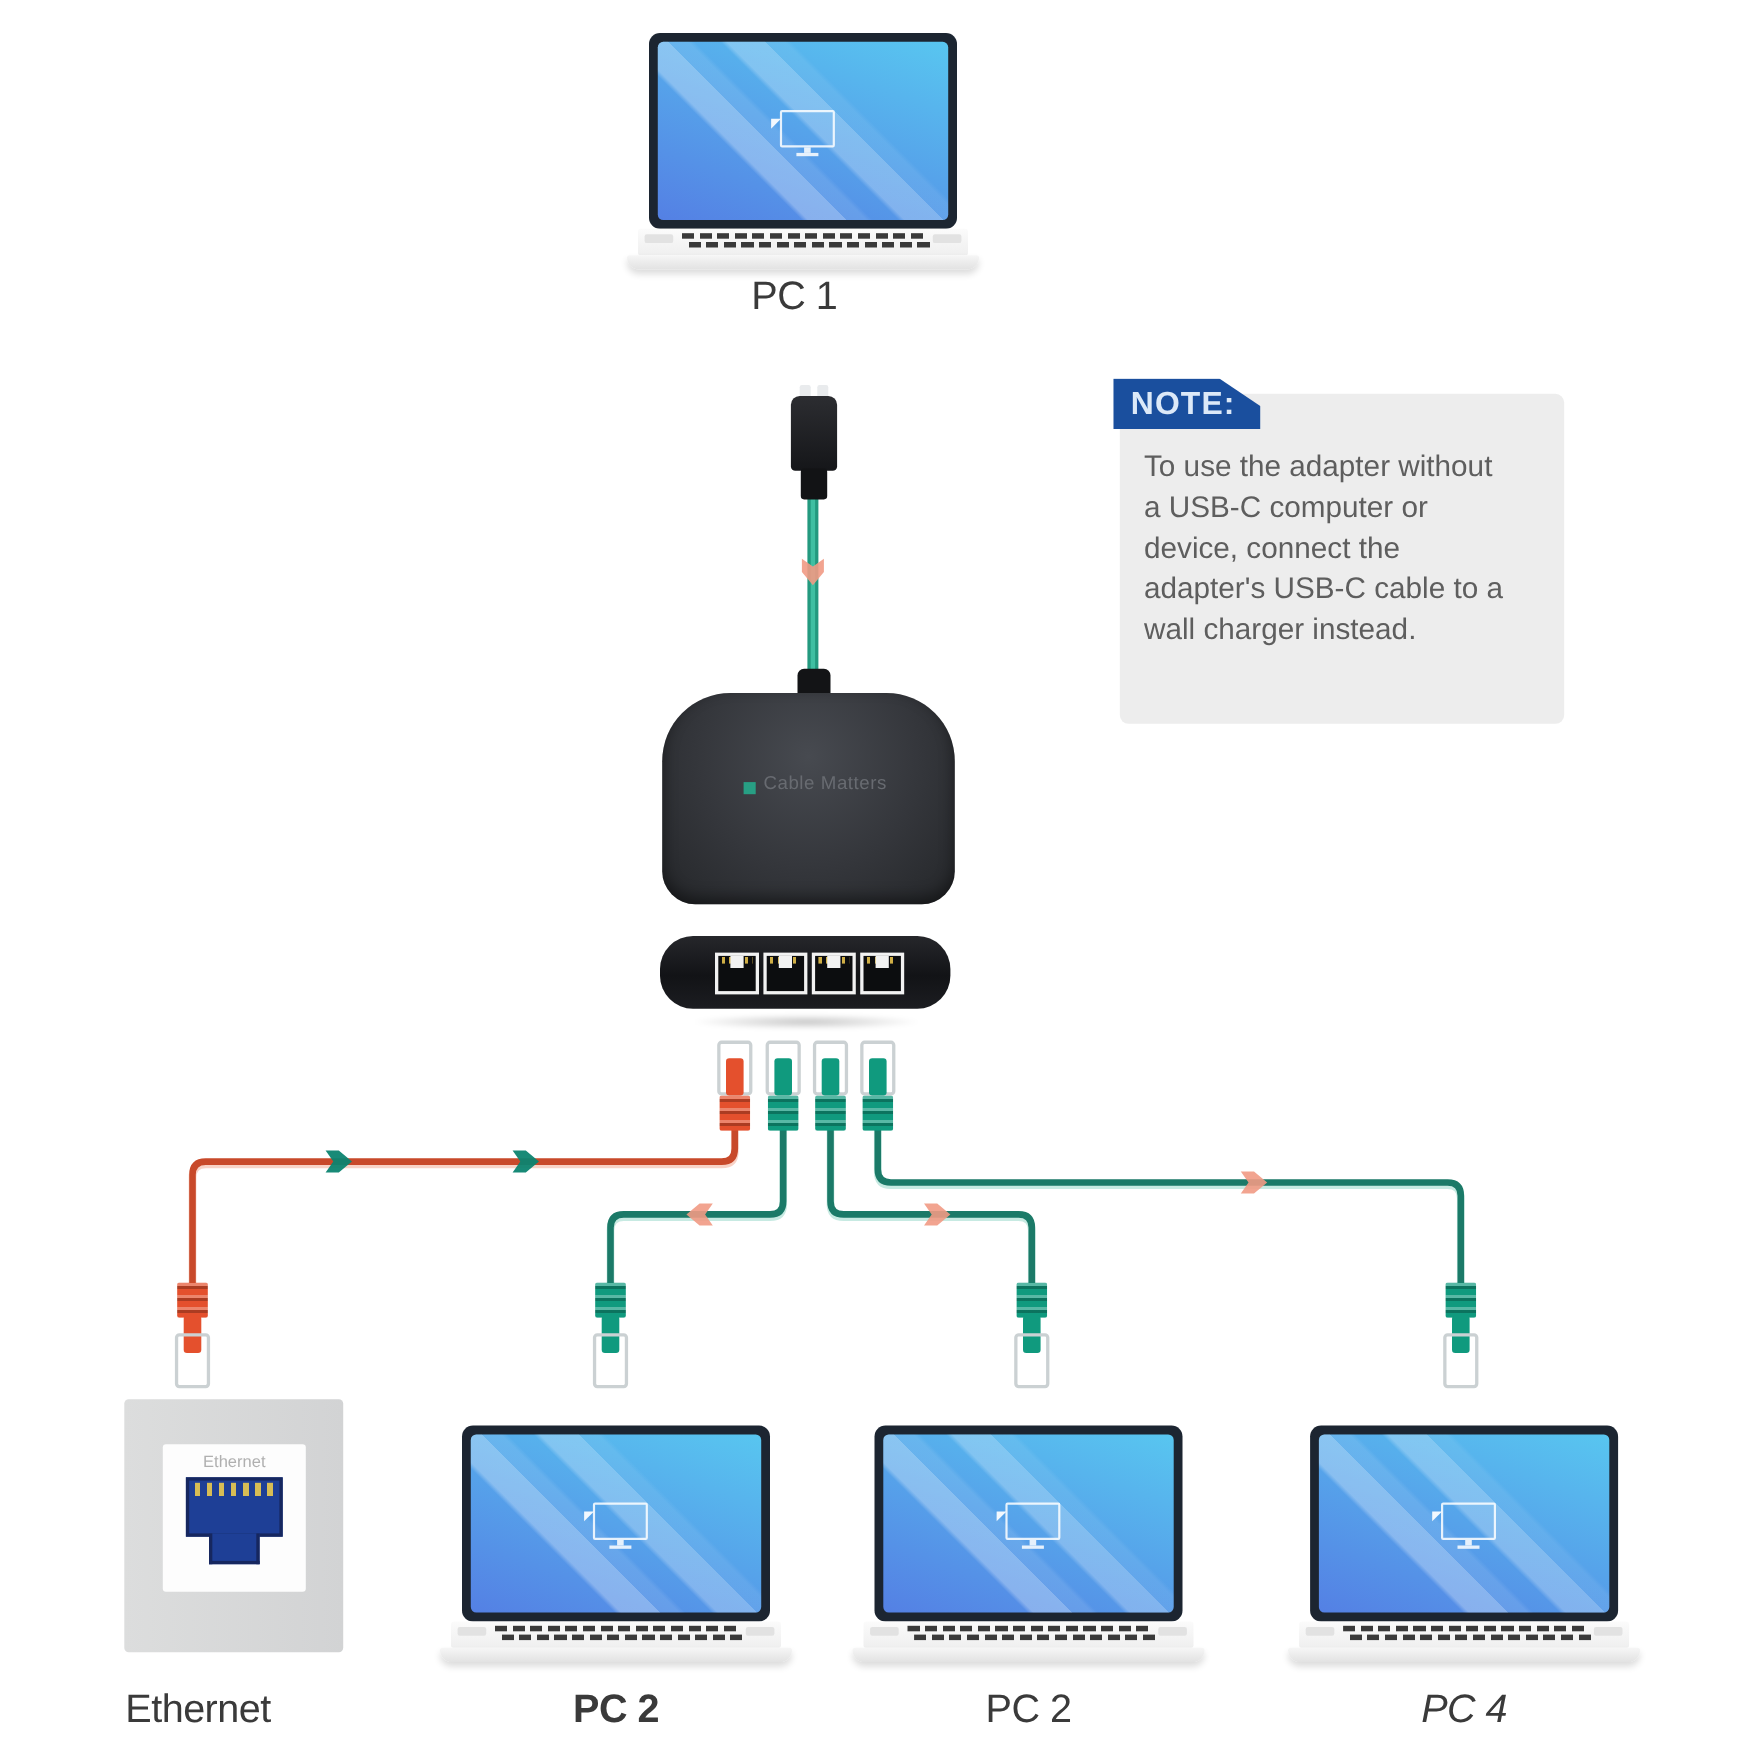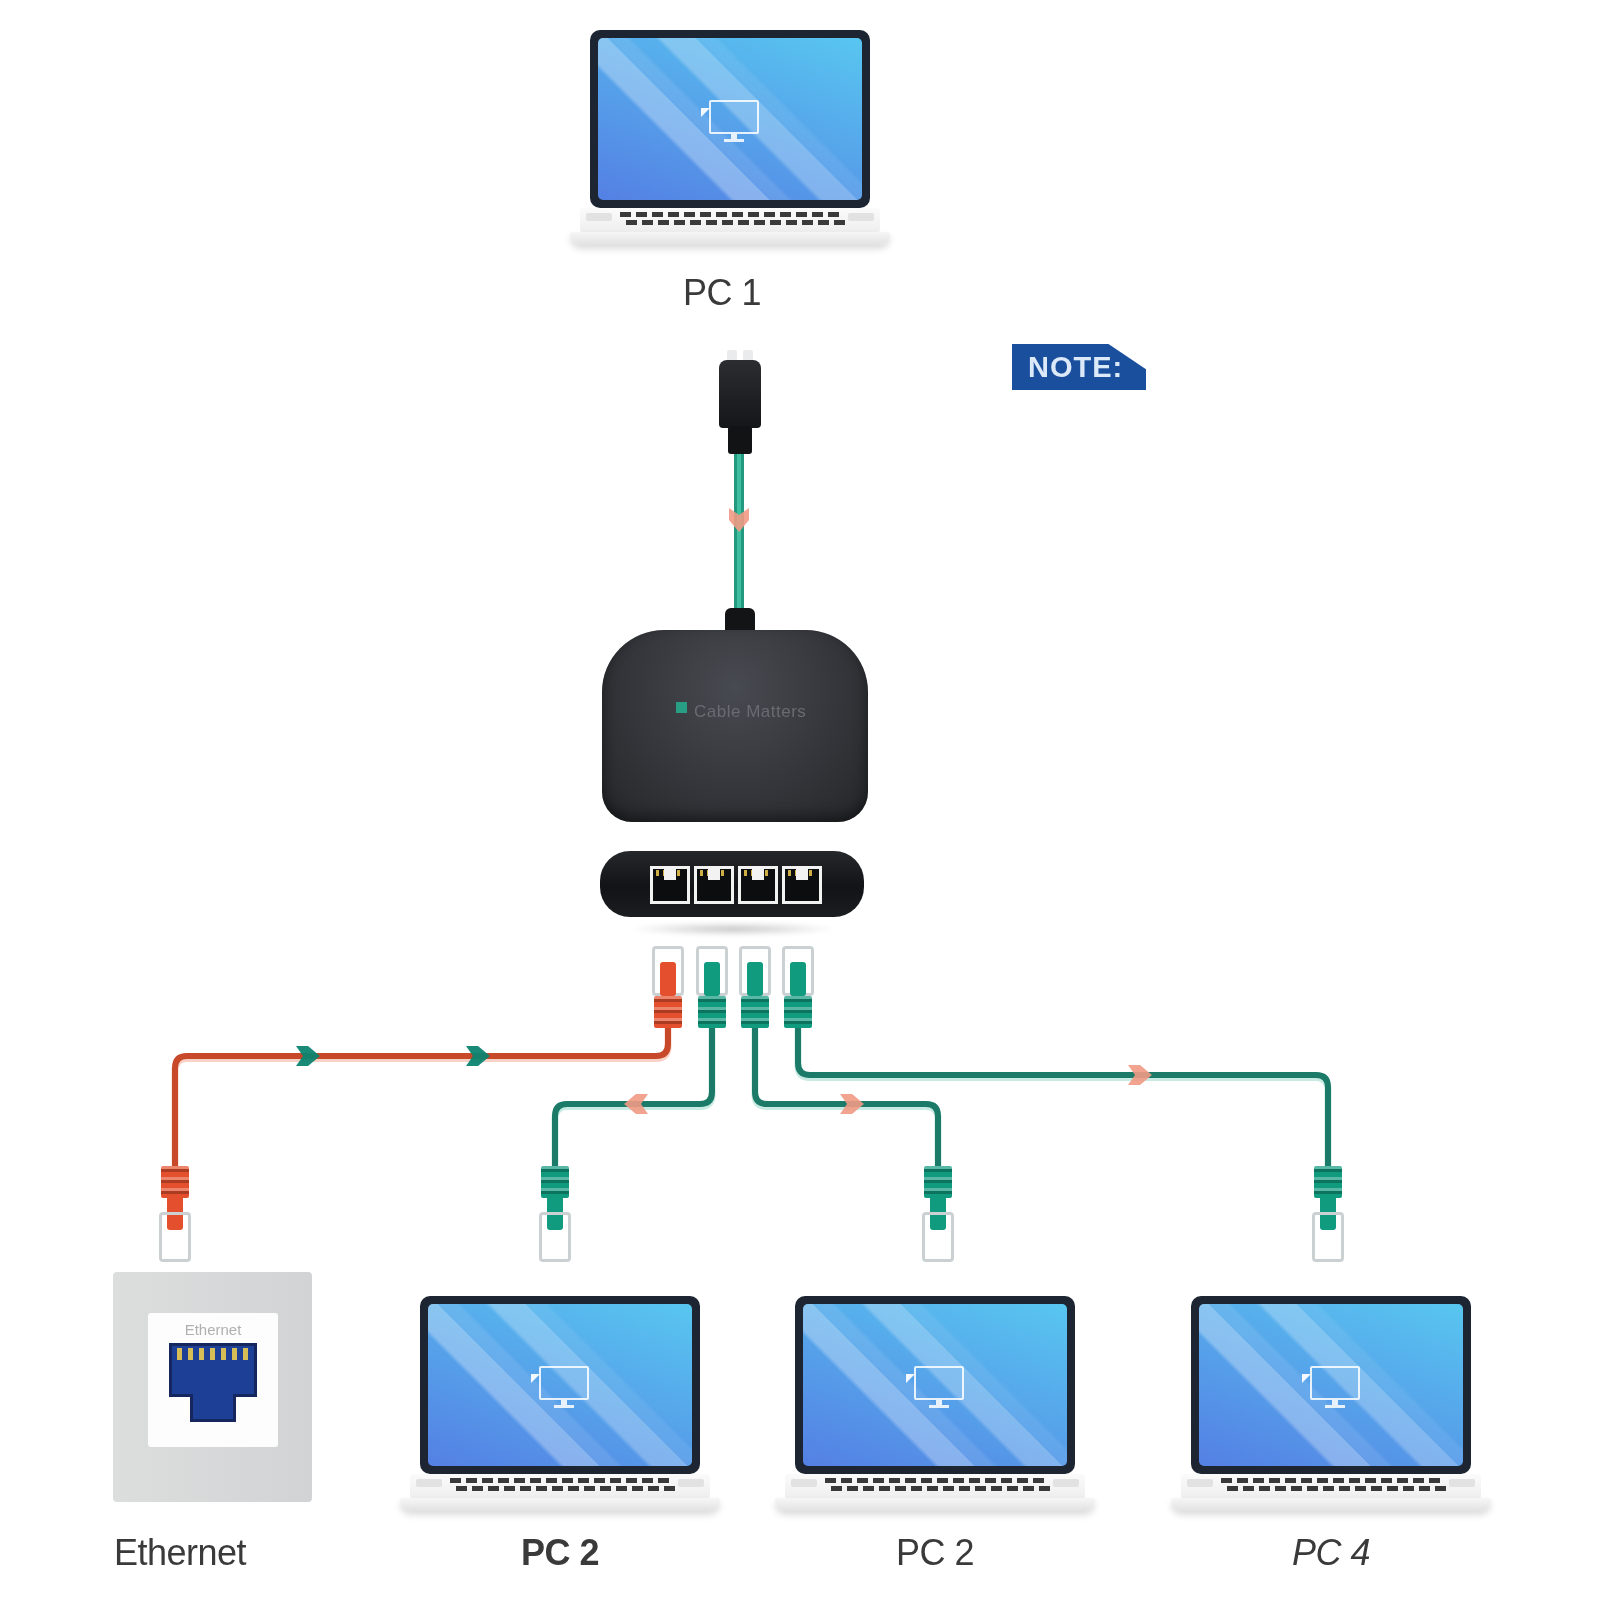--- a/index.html
+++ b/index.html
@@ -57,21 +57,21 @@
        background:linear-gradient(180deg,#2c2d31,#151619);border-radius:8px 8px 4px 4px;}
   .plug-neck{position:absolute;left:728px;top:426px;width:24px;height:28px;background:#121315;
        border-radius:3px;z-index:2;}
   .stub{position:absolute;left:725px;top:608px;width:30px;height:28px;background:#131416;
        border-radius:6px 6px 0 0;z-index:2;}
 
   
   .adapter{position:absolute;left:602px;top:630px;width:266px;height:192px;z-index:3;
        background:radial-gradient(ellipse at 50% 30%,#474a50 0%,#34363b 55%,#242629 100%);
        border-radius:62px 62px 30px 30px;box-shadow:inset 0 -6px 14px rgba(0,0,0,.45);}
-  .logo{position:absolute;left:74px;top:72px;display:flex;align-items:flex-start;gap:7px;}
+  .logo{position:absolute;left:74px;top:72px;display:flex;align-items:flex-end;gap:7px;}
   .logo-sq{width:11px;height:11px;background:#25b08f;opacity:.85;}
   .logo-text{font-size:17px;color:#686b71;letter-spacing:.5px;}
 
   
   .ports-bar{position:absolute;left:600px;top:851px;width:264px;height:66px;z-index:3;
        background:linear-gradient(180deg,#26272b 0%,#121316 55%,#1c1d21 100%);border-radius:30px;}
   .port{position:absolute;top:15px;width:40px;height:38px;box-sizing:border-box;border:3px solid #f2f2f2;
        background:#0c0d0f;}
   .port::before{content:'';position:absolute;left:3px;right:3px;top:1px;height:6px;
        background:repeating-linear-gradient(90deg,#cfae45 0 3px,transparent 3px 7px);}
@@ -152,28 +152,37 @@
       </div>
     </div>
     <div class="lt-deck">
       <div class="hinge l"></div>
         <div class="hinge r"></div>
       <div class="keyrow r1"></div>
         <div class="keyrow r2"></div>
     </div>
     <div class="lt-lip"></div>
   </div>
-  <div class="dev-label" style="left:612px;top:248px;margin-top:24px;">PC 1</div>
+  <div class="dev-label" style="left:612px;top:248px;">PC 1</div>
 
   <div class="prong" style="left:727px;top:350px;"></div>
   <div class="prong" style="left:743px;top:350px;"></div>
   <div class="plug-body"></div>
   <div class="plug-neck"></div>
   <div class="stub"></div>
 
+  <div class="note-box">
+    <div class="note-text">
+      <div>To use the adapter without</div>
+      <div>a USB-C computer or</div>
+      <div>device, connect the</div>
+      <div>adapter's USB-C cable to a</div>
+      <div>wall charger instead.</div>
+    </div>
+  </div>
   <div class="note-ribbon">NOTE:</div>
 
   <div class="adapter">
     <div class="logo">
       <div class="logo-sq"></div>
       <div class="logo-text">Cable Matters</div>
     </div>
   </div>
 
   <div class="ports-bar">

